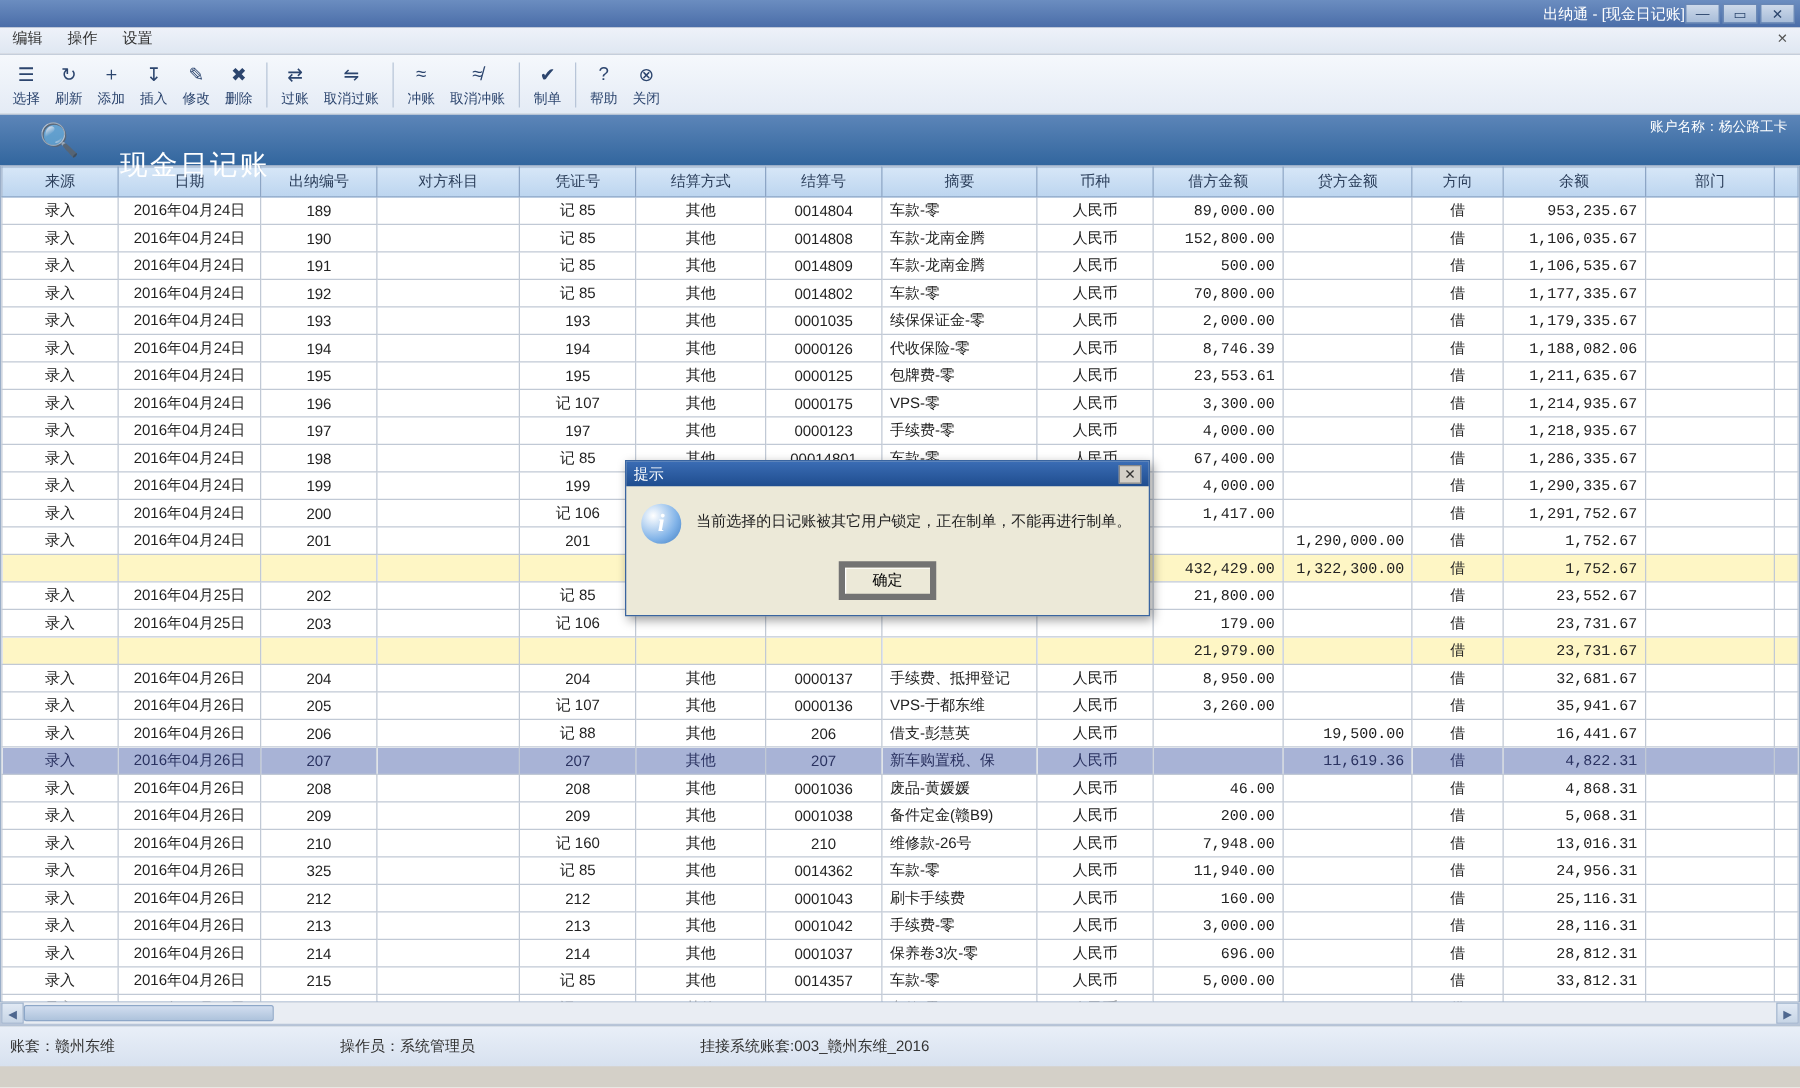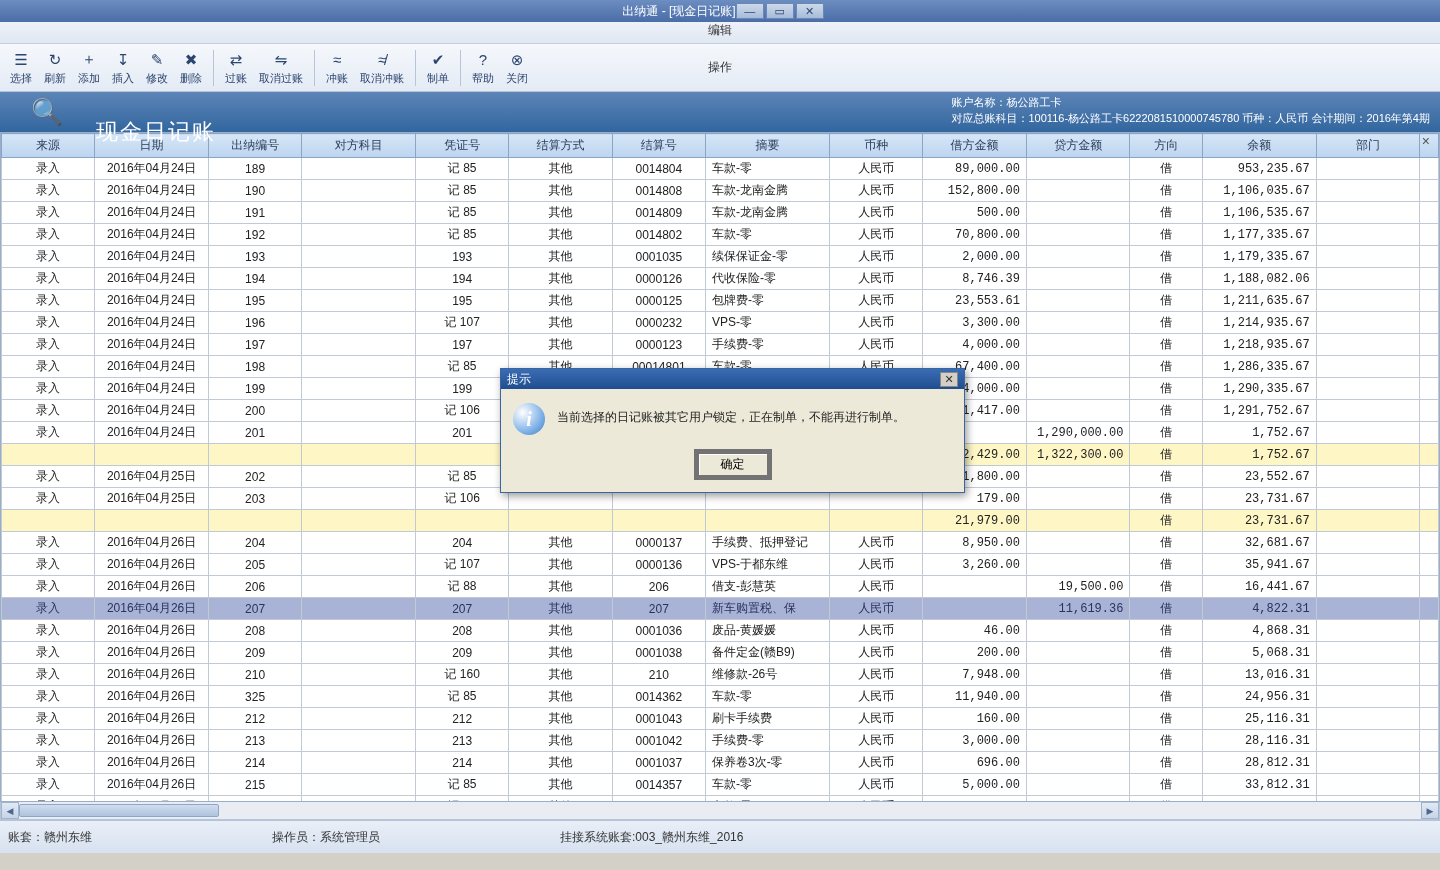--- a/index.html
+++ b/index.html
@@ -1,25 +1,25 @@
 <!DOCTYPE html>
 <html><head>
 <meta charset="utf-8">
 <style>
 * { margin: 0; padding: 0; box-sizing: border-box; font-family: "Microsoft YaHei", SimSun, Arial, sans-serif; }
 body { background: #d4d0c8; width: 1440px; height: 870px; overflow: hidden; position: relative; }
 
 
-.titlebar { background: linear-gradient(to bottom, #6b8dc0, #4a6da8); height: 22px; display: flex; align-items: center; justify-content: center; color: #fff; font-size: 12px; padding: 0 4px; }
+.titlebar { background: linear-gradient(to bottom, #6b8dc0, #4a6da8); height: 22px; display: flex; align-items: center; justify-content: flex-end; color: #fff; font-size: 12px; padding: 0 4px; }
 .titlebar-text { padding-left: 6px; }
 .window-controls { display: flex; gap: 2px; }
 .window-btn { width: 28px; height: 16px; background: linear-gradient(to bottom,#cdd9ea,#a7bcd8); border: 1px solid #6a88b5; display: flex; align-items: center; justify-content: center; font-size: 11px; color: #2d476e; cursor: pointer; }
 
 
-.menubar { background: linear-gradient(to bottom,#eef2f9,#dfe7f2); height: 22px; display: flex; align-items: center; padding: 0 10px; border-bottom: 1px solid #c5cedb; font-size: 12px; color: #333; gap: 20px; position: relative; flex-direction: column; }
+.menubar { background: linear-gradient(to bottom,#eef2f9,#dfe7f2); height: 22px; display: flex; align-items: flex-start; padding: 0 10px; border-bottom: 1px solid #c5cedb; font-size: 12px; color: #333; gap: 20px; position: relative; }
 .menubar .close-doc { margin-left: auto; font-size: 14px; color: #555; cursor: pointer; }
 
 
 .toolbar { background: linear-gradient(to bottom,#f5f8fc,#e4ebf5); height: 48px; display: flex; align-items: center; padding: 2px 6px; border-bottom: 1px solid #b5c3d6; gap: 4px; }
 .tool-btn { display: flex; flex-direction: column; align-items: center; justify-content: center; min-width: 30px; padding: 2px 4px; font-size: 11px; color: #2c456e; cursor: pointer; gap: 1px; }
 .tool-btn .ico { width: 20px; height: 20px; display: flex; align-items: center; justify-content: center; font-size: 15px; }
 .tool-sep { width: 1px; height: 36px; background: #b8c5d8; margin: 0 3px; }
 
 
 .section-header { background: linear-gradient(to bottom,#5c85b8,#32669e); height: 40px; display: flex; align-items: center; color: #fff; position: relative; }
@@ -45,21 +45,21 @@
 .hscroll .thumb { position: absolute; left: 18px; top: 2px; height: 13px; width: 200px; background: linear-gradient(to bottom,#d1ddef,#aec3dc); border: 1px solid #8da7c8; border-radius: 2px; }
 .hscroll .arrow { position: absolute; top: 0; width: 18px; height: 17px; background: linear-gradient(to bottom,#e1e9f4,#c7d5e6); border: 1px solid #9fb3cd; display:flex;align-items:center;justify-content:center;font-size:9px;color:#4e678f; }
 .hscroll .arrow.left { left: 0; }
 .hscroll .arrow.right { right: 0; }
 
 
 .statusbar { background: linear-gradient(to bottom,#e9eff8,#d7e1ef); height: 32px; display: flex; align-items: center; padding: 16px 8px; font-size: 12px; color: #333; border-top: 1px solid #b5c3d6; }
 .statusbar .seg { margin-right: 180px; }
 
 
-.dialog { position: absolute; left: 500px; top: 368px; width: 465px; background: #ece9d8; border: 1px solid #3a65a0; box-shadow: 2px 3px 8px rgba(0,0,0,0.4); z-index: 100; }
+.dialog { position: absolute; left: 500px; top: 368px; width: 420px; background: #ece9d8; border: 1px solid #3a65a0; box-shadow: 2px 3px 8px rgba(0,0,0,0.4); z-index: 100; }
 .dialog .dlg-title { background: linear-gradient(to bottom,#3b6db5,#1f4d8f); color: #fff; font-size: 12px; padding: 3px 6px; display: flex; justify-content: space-between; align-items: center; height: 20px; }
 .dialog .dlg-title .x { width: 18px; height: 15px; background: #d4d0c8; color: #333; display: flex; align-items: center; justify-content: center; border: 1px solid #888; font-size: 11px; cursor: pointer; }
 .dialog .dlg-body { padding: 14px 12px 8px 12px; display: flex; gap: 12px; font-size: 12px; color: #222; }
 .dialog .dlg-icon { width: 32px; height: 32px; border-radius: 50%; background: radial-gradient(circle at 30% 30%, #fff, #81b3e8 60%, #3e7bc0); display: flex; align-items: center; justify-content: center; color: #fff; font-size: 20px; font-weight: bold; font-style: italic; font-family: Georgia, serif; }
 .dialog .dlg-buttons { display: flex; justify-content: center; padding: 6px 0 12px 0; }
 .dialog button { padding: 2px 22px; font-size: 12px; background: #ece9d8; border: 5px solid #737373; box-shadow: 1px 1px 0 #fff inset; cursor: pointer; }
 </style>
 </head>
 <body>
 
@@ -136,21 +136,20 @@
       <div class="ico">⊗</div>
       <div>关闭</div>
     </div>
   </div>
 
 <div class="section-header">
   <div class="magnifier">🔍</div>
   <div class="title">现金日记账</div>
   <div class="meta">
     <div>账户名称：杨公路工卡</div>
-    <div>对应总账科目：100116-杨公路工卡6222081510000745780   币种：人民币   会计期间：2016年第4期</div>
   </div>
 </div>
 
 <div class="grid-wrap">
   <table class="grid">
     <colgroup>
       <col style="width:90px">
         <col style="width:110px">
         <col style="width:90px">
         <col style="width:110px">
@@ -305,21 +304,21 @@
           <td></td>
           <td class="scroll-col"></td>
         </tr>
         <tr>
           <td class="ctr">录入</td>
           <td class="ctr">2016年04月24日</td>
           <td class="ctr">196</td>
           <td></td>
           <td class="ctr">记 107</td>
           <td class="ctr">其他</td>
-          <td class="ctr">0000232</td>
+          <td class="ctr">0000175</td>
           <td>VPS-零</td>
           <td class="ctr">人民币</td>
           <td class="num">3,300.00</td>
           <td class="num"></td>
           <td class="ctr">借</td>
           <td class="num">1,214,935.67</td>
           <td></td>
           <td class="scroll-col"></td>
         </tr>
         <tr>

